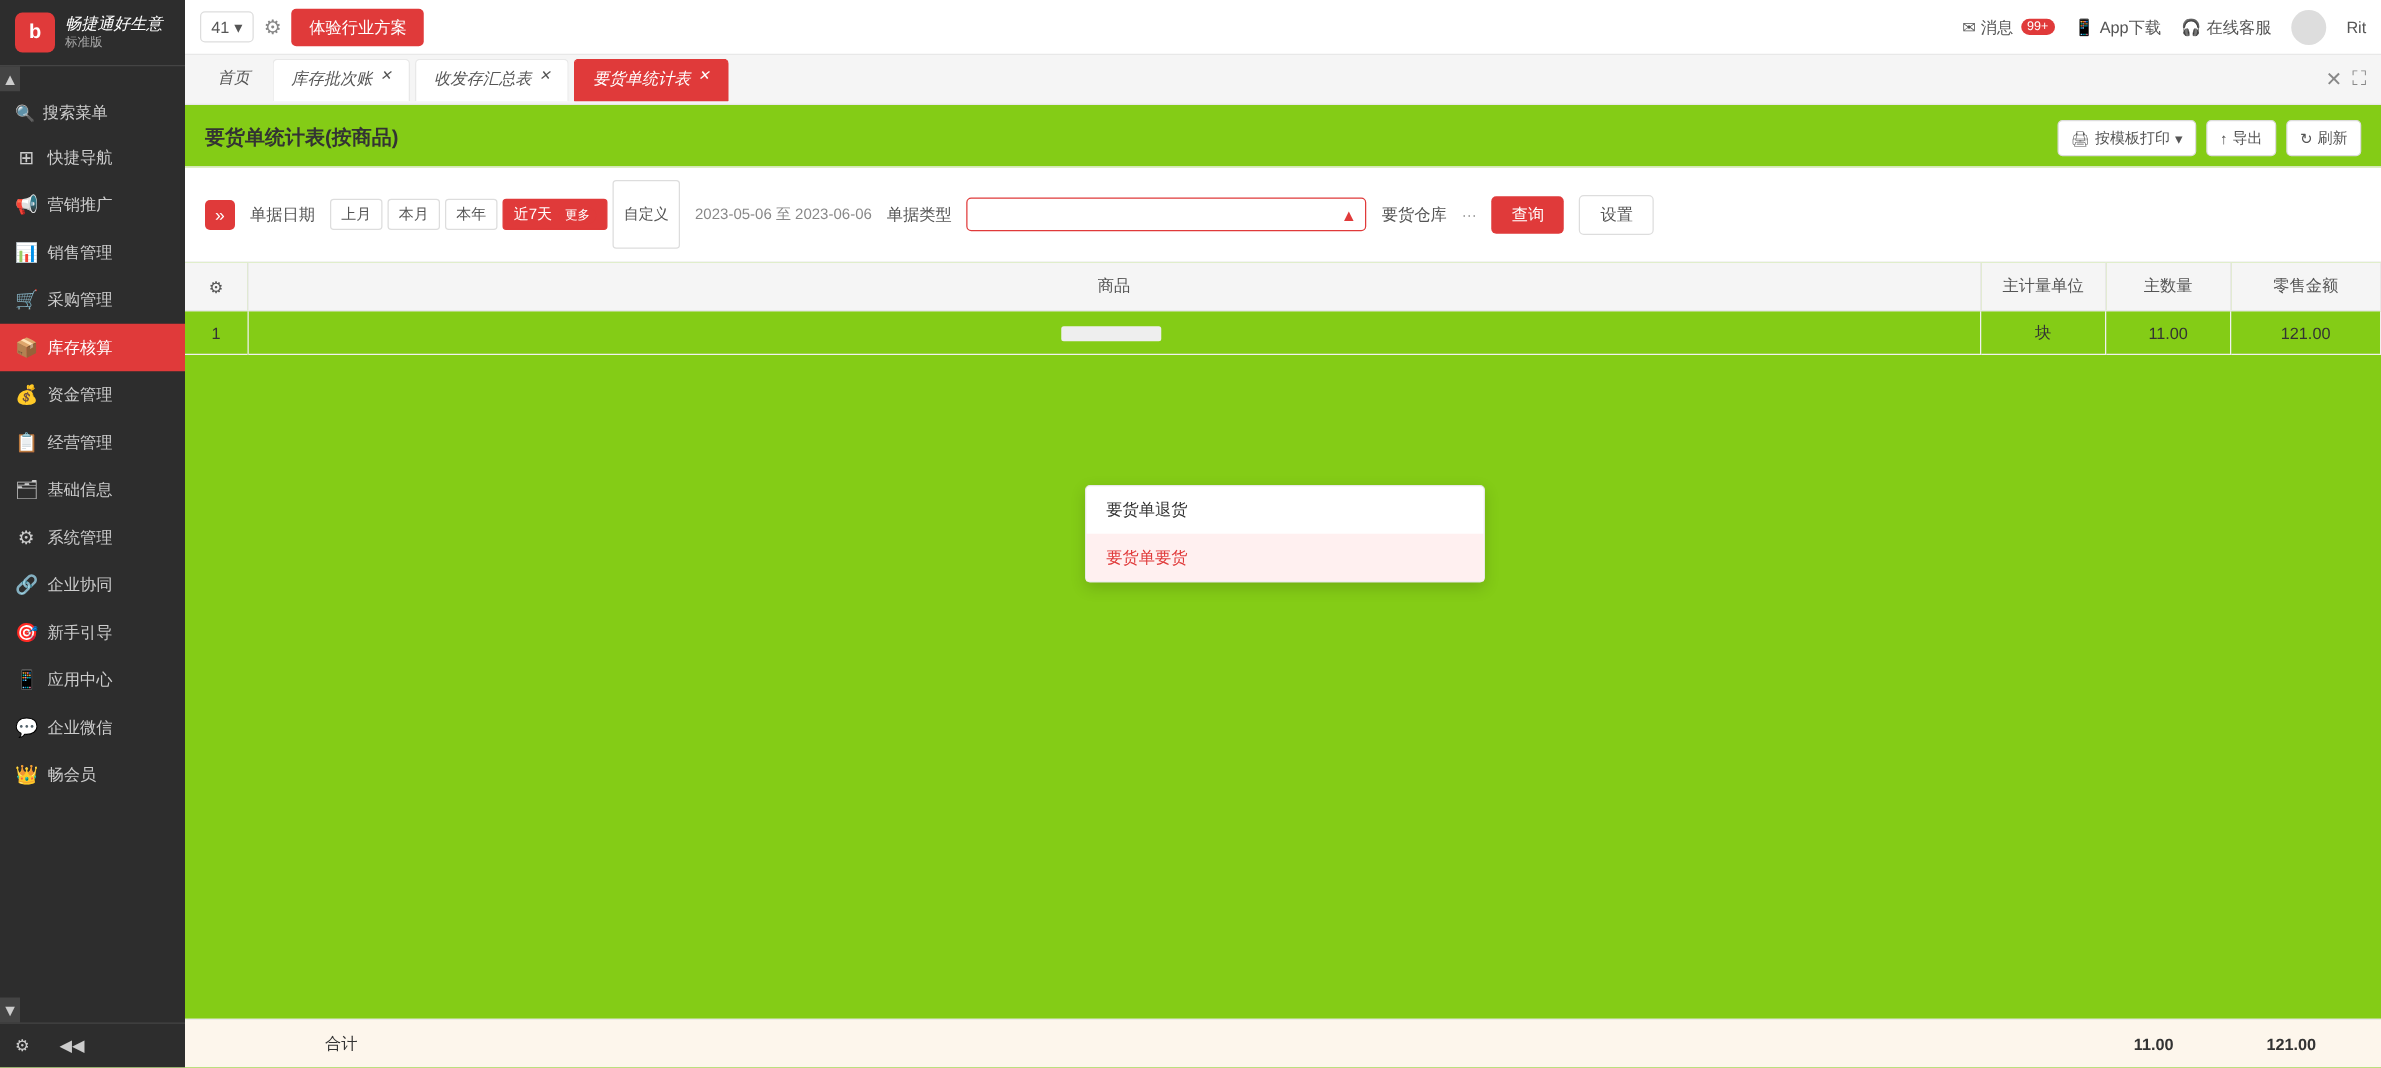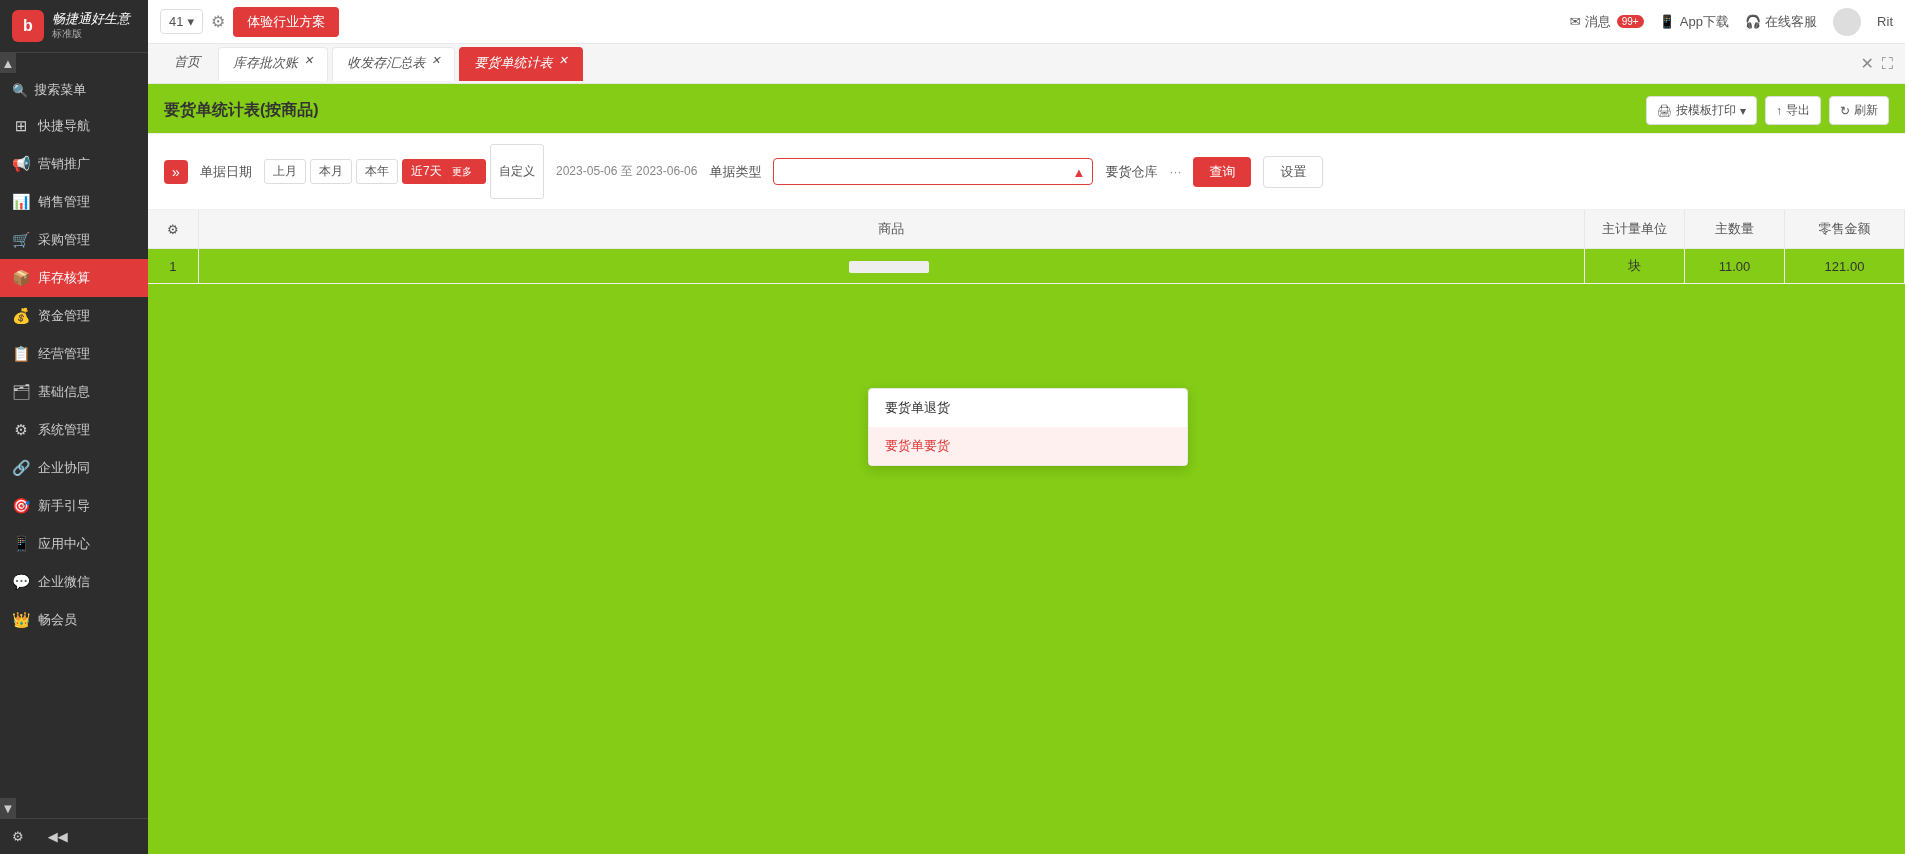--- a/index.html
+++ b/index.html
@@ -547,15 +547,24 @@
       <div class="dropdown-overlay">
         <div class="dropdown-item">
           <span>要货单退货</span>
         </div>
         <div class="dropdown-item selected">
           <span>要货单要货</span>
         </div>
       </div>
     </div>
 
+    <div class="footer-total">
+      <div class="total-label"></div>
+      <div style="width:50px;text-align:center;"></div>
+      <div style="flex:1;">
+        <span>合计</span>
+      </div>
+      <div class="total-cell">11.00</div>
+      <div class="total-amount">121.00</div>
+    </div>
 
   </div>
 </div>
 
 </body></html>

